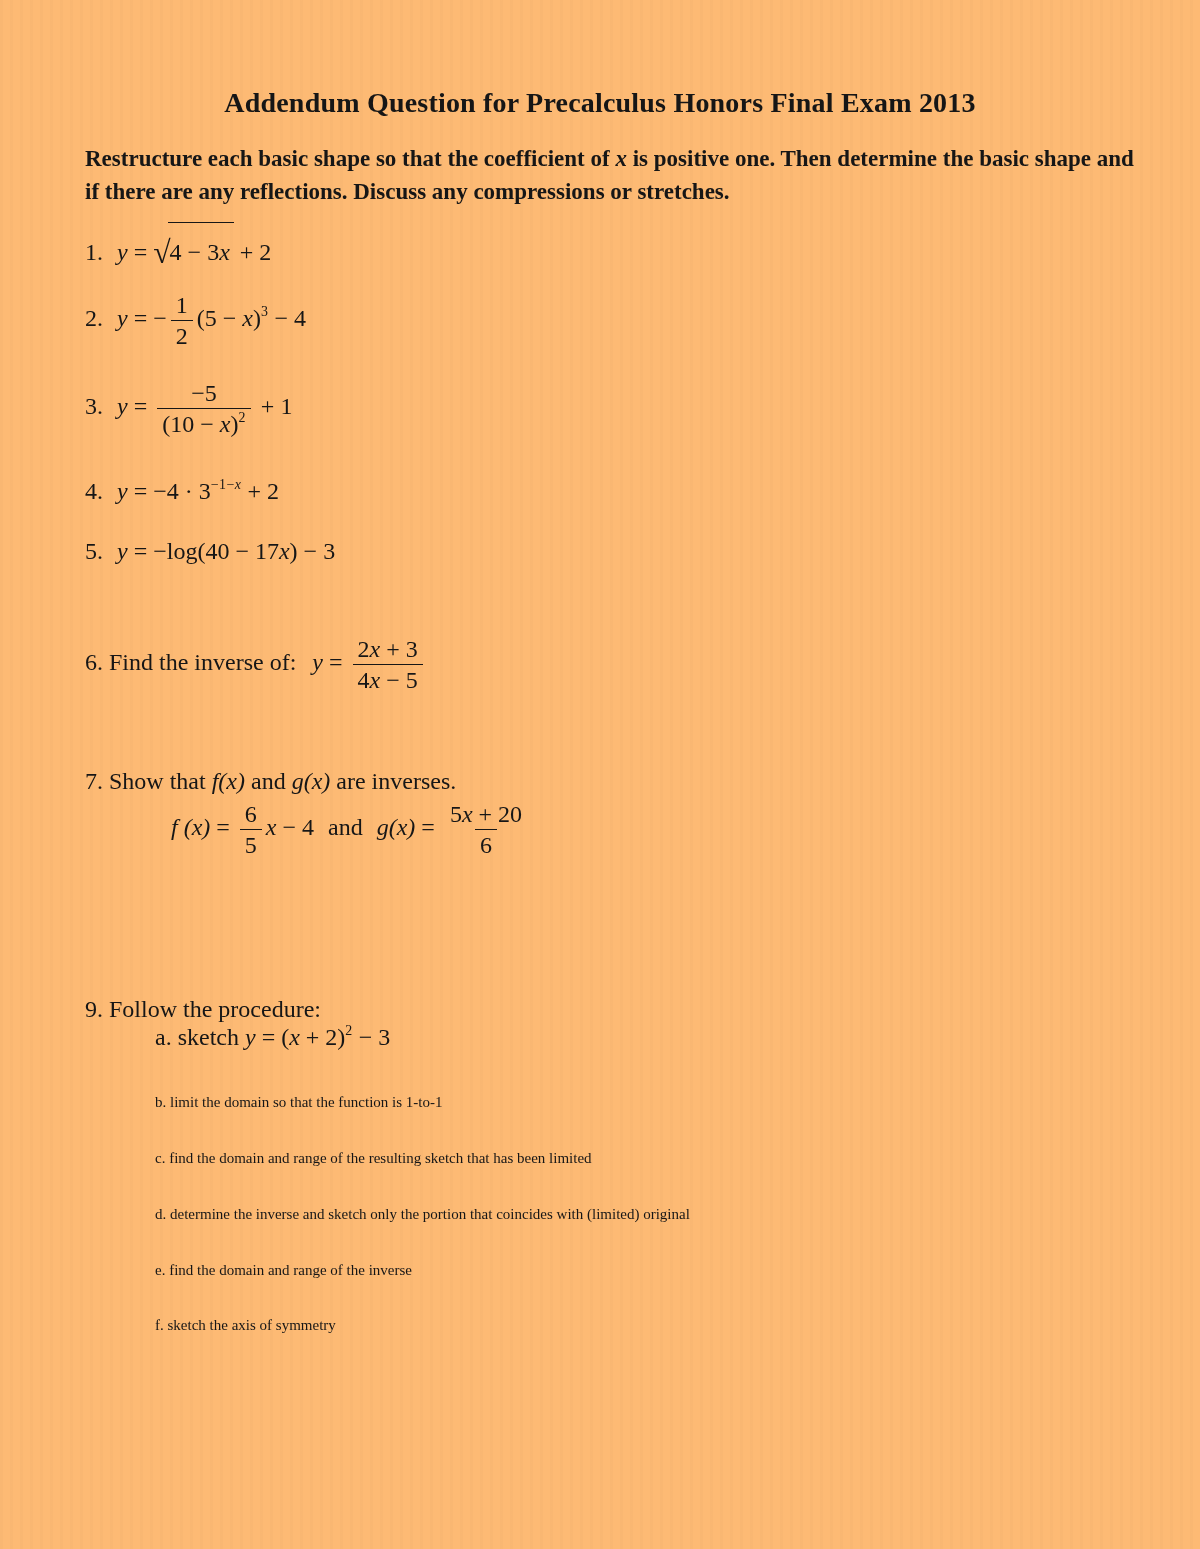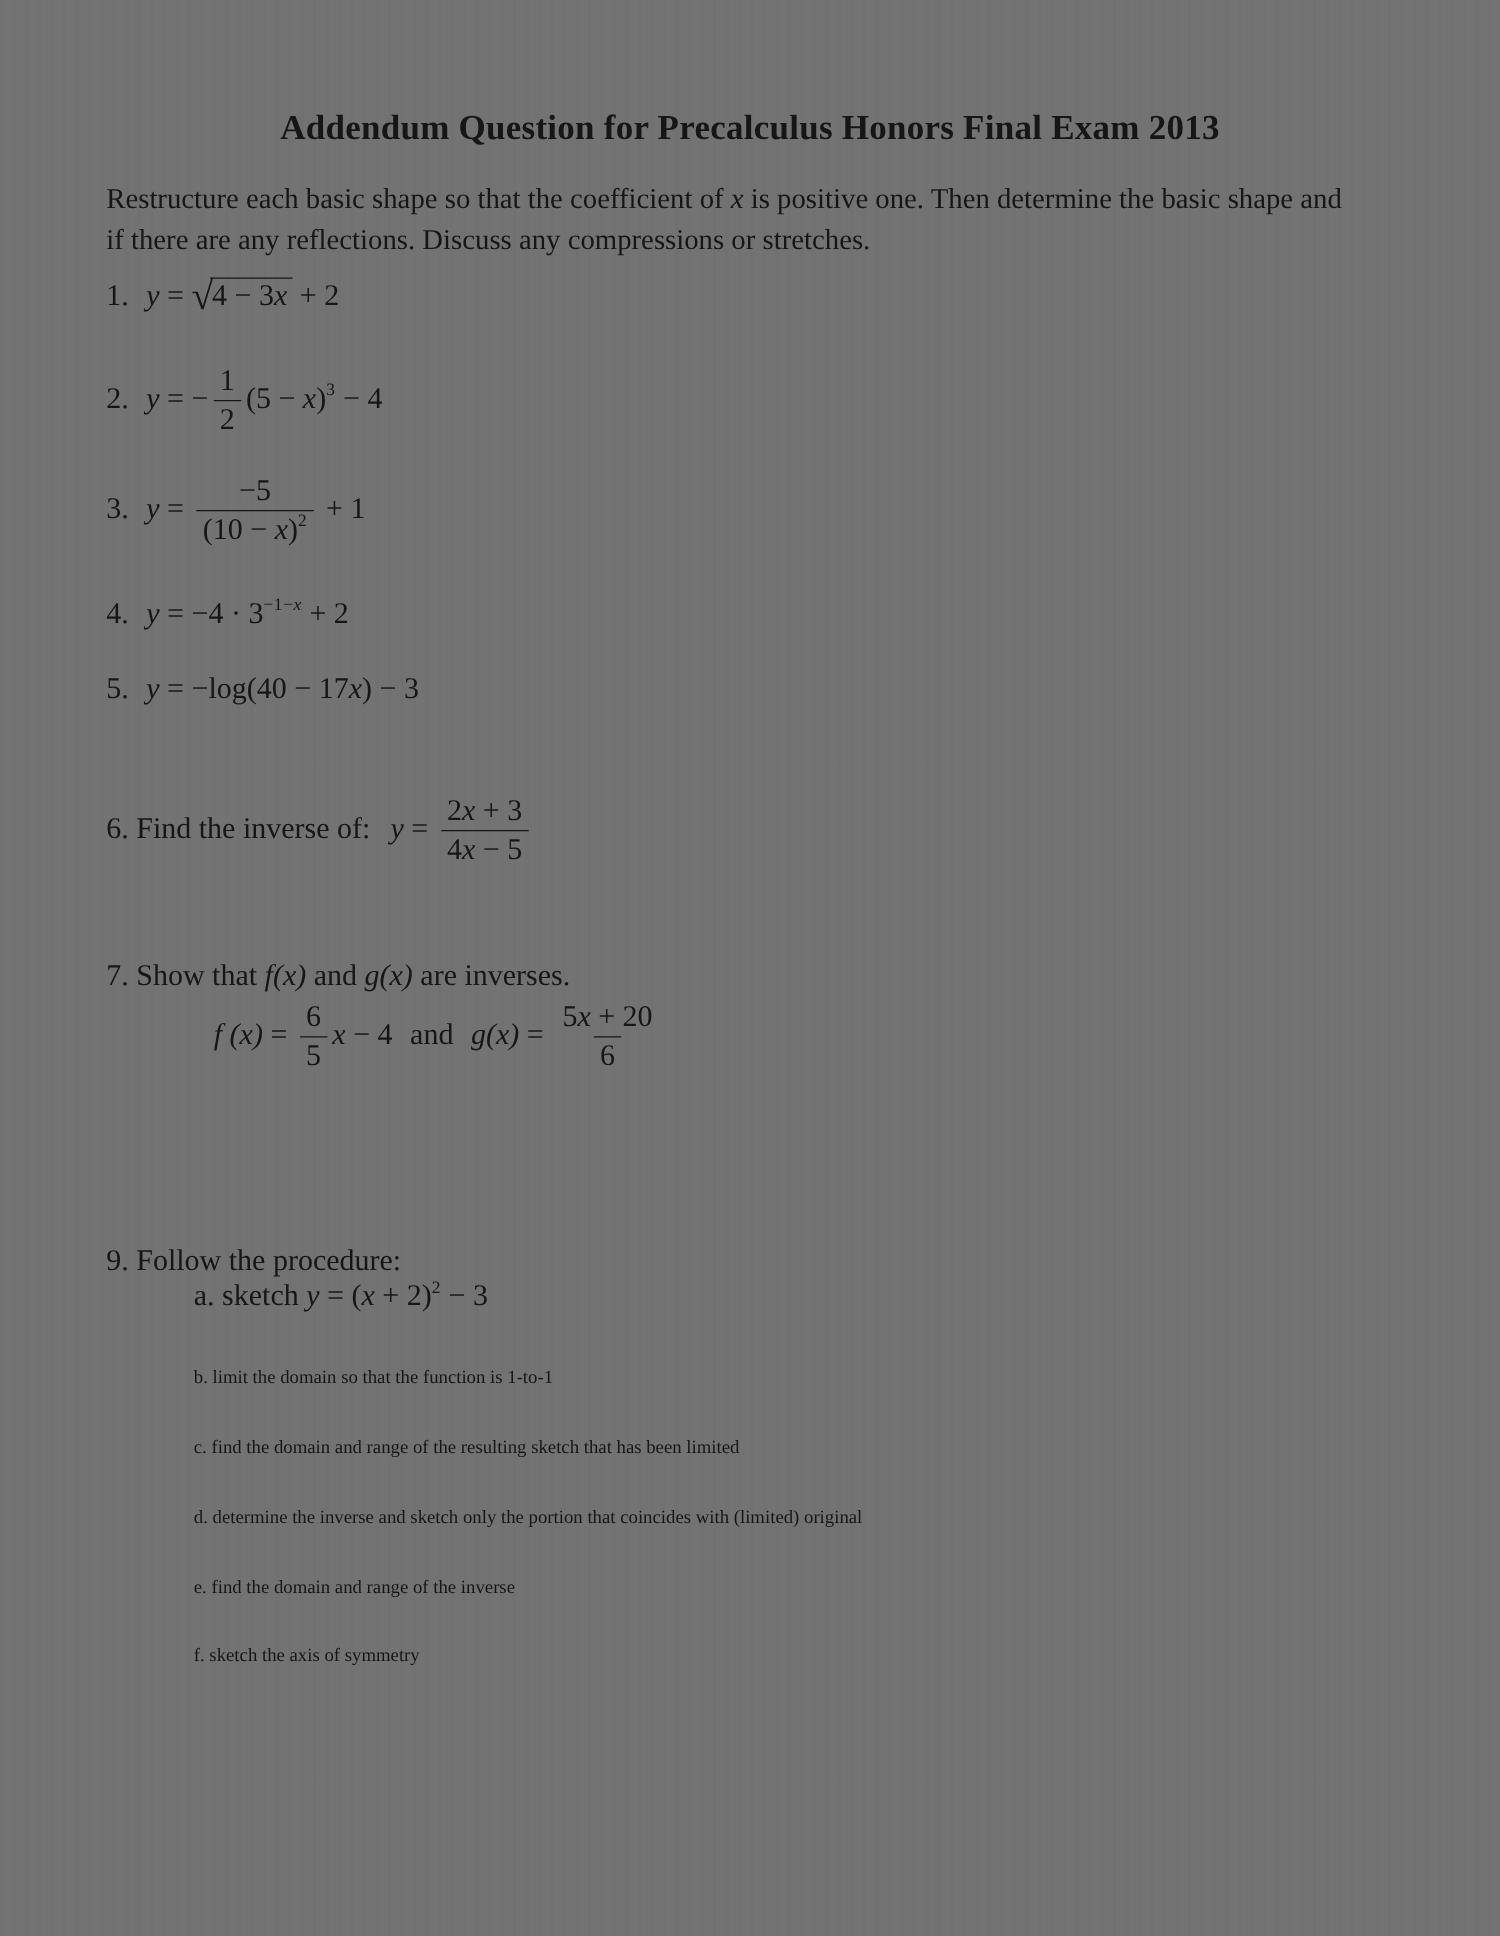--- a/index.html
+++ b/index.html
@@ -1,39 +1,39 @@
 <!DOCTYPE html>
 <html><head>
 <meta charset="utf-8">
 <style>
   html, body { margin:0; padding:0; background:#e8e8e8; }
   .page {
     position:relative;
     width:1200px; height:1549px;
     margin:0 auto;
-    background:#737373;
+    background:#fdba74;
     font-family:"Liberation Serif", serif;
     color:#161616;
     overflow:hidden;
   }
   
   .page::before {
     content:""; position:absolute; inset:0;
     background:repeating-linear-gradient(90deg,
       rgba(0,0,0,0.015) 0 3px, rgba(0,0,0,0) 3px 10px);
     pointer-events:none;
   }
   .title {
     position:absolute; top:87px; left:0; width:100%;
     text-align:center; font-size:28px; font-weight:bold;
     letter-spacing:0.2px;
   }
   .intro {
     position:absolute; top:143px; left:85px; width:1060px;
-    font-size:23px; line-height:1.42;
+    font-size:23px; line-height:1.42;font-weight:bold;
   }
   .q {
     position:absolute; left:85px;
     font-size:24px; white-space:nowrap;
   }
   .qnum { margin-right:14px; }
   .v { font-style:italic; }
   .sup-exp { font-size:58%; position:relative; top:-0.72em; letter-spacing:0.5px; }
 
   
@@ -42,21 +42,21 @@
     vertical-align:middle; margin:0 4px; line-height:1.12;
     text-align:center;
   }
   .fnum { padding:0 5px 1px; }
   .fden { border-top:1.7px solid #161616; padding:2px 5px 0; }
 
   
   .sqrt { white-space:nowrap; }
   .rsym { font-size:1.32em; line-height:0; vertical-align:-0.09em; }
   .rad  { display:inline-block; border-top:1.8px solid #161616;
-          padding:1px 4px 0 2px; margin-left:-3px; line-height:1.1; }
+          padding:16px 4px 0 2px; margin-left:-3px; line-height:1.1; }
 
   .indent { left:155px; }
   .sub-line { font-size:15px; }
   .f7line { margin-top:6px; margin-left:86px; }
   .gap-and { margin:0 14px; }
   .lblpad { margin-right:16px; }
 </style>
 </head>
 <body>
 

